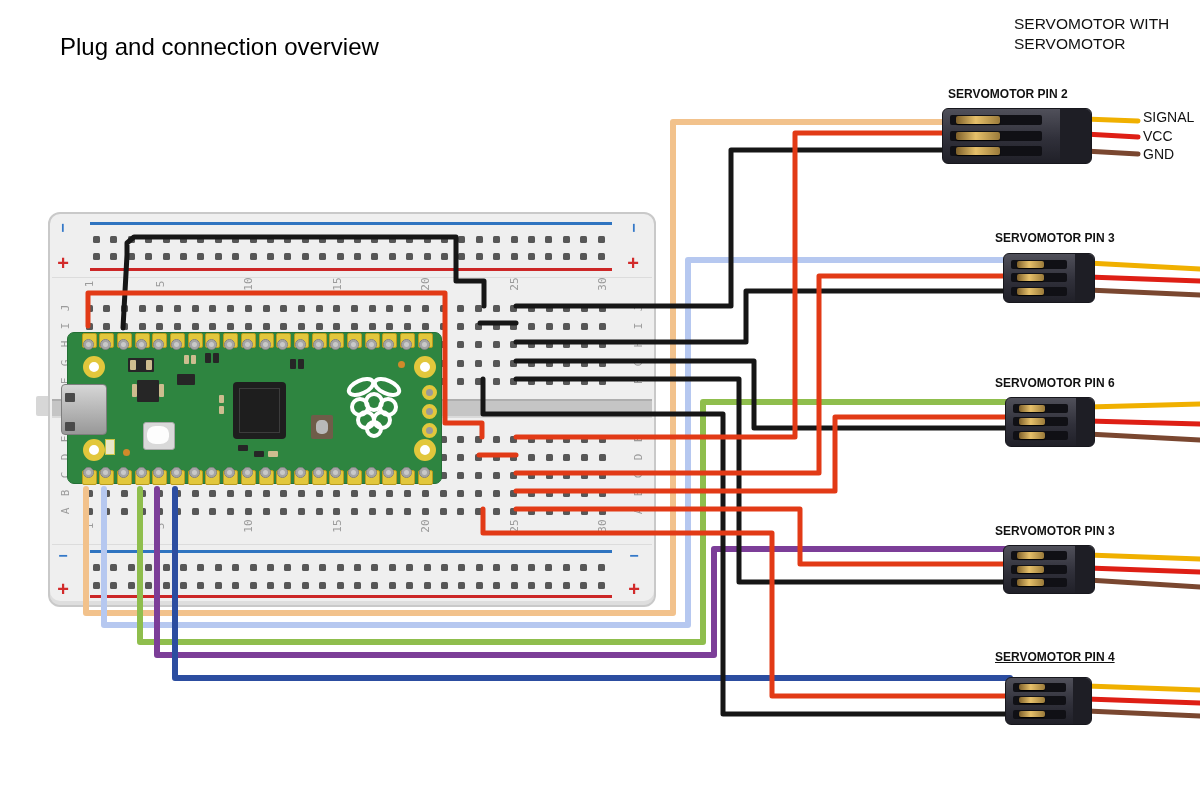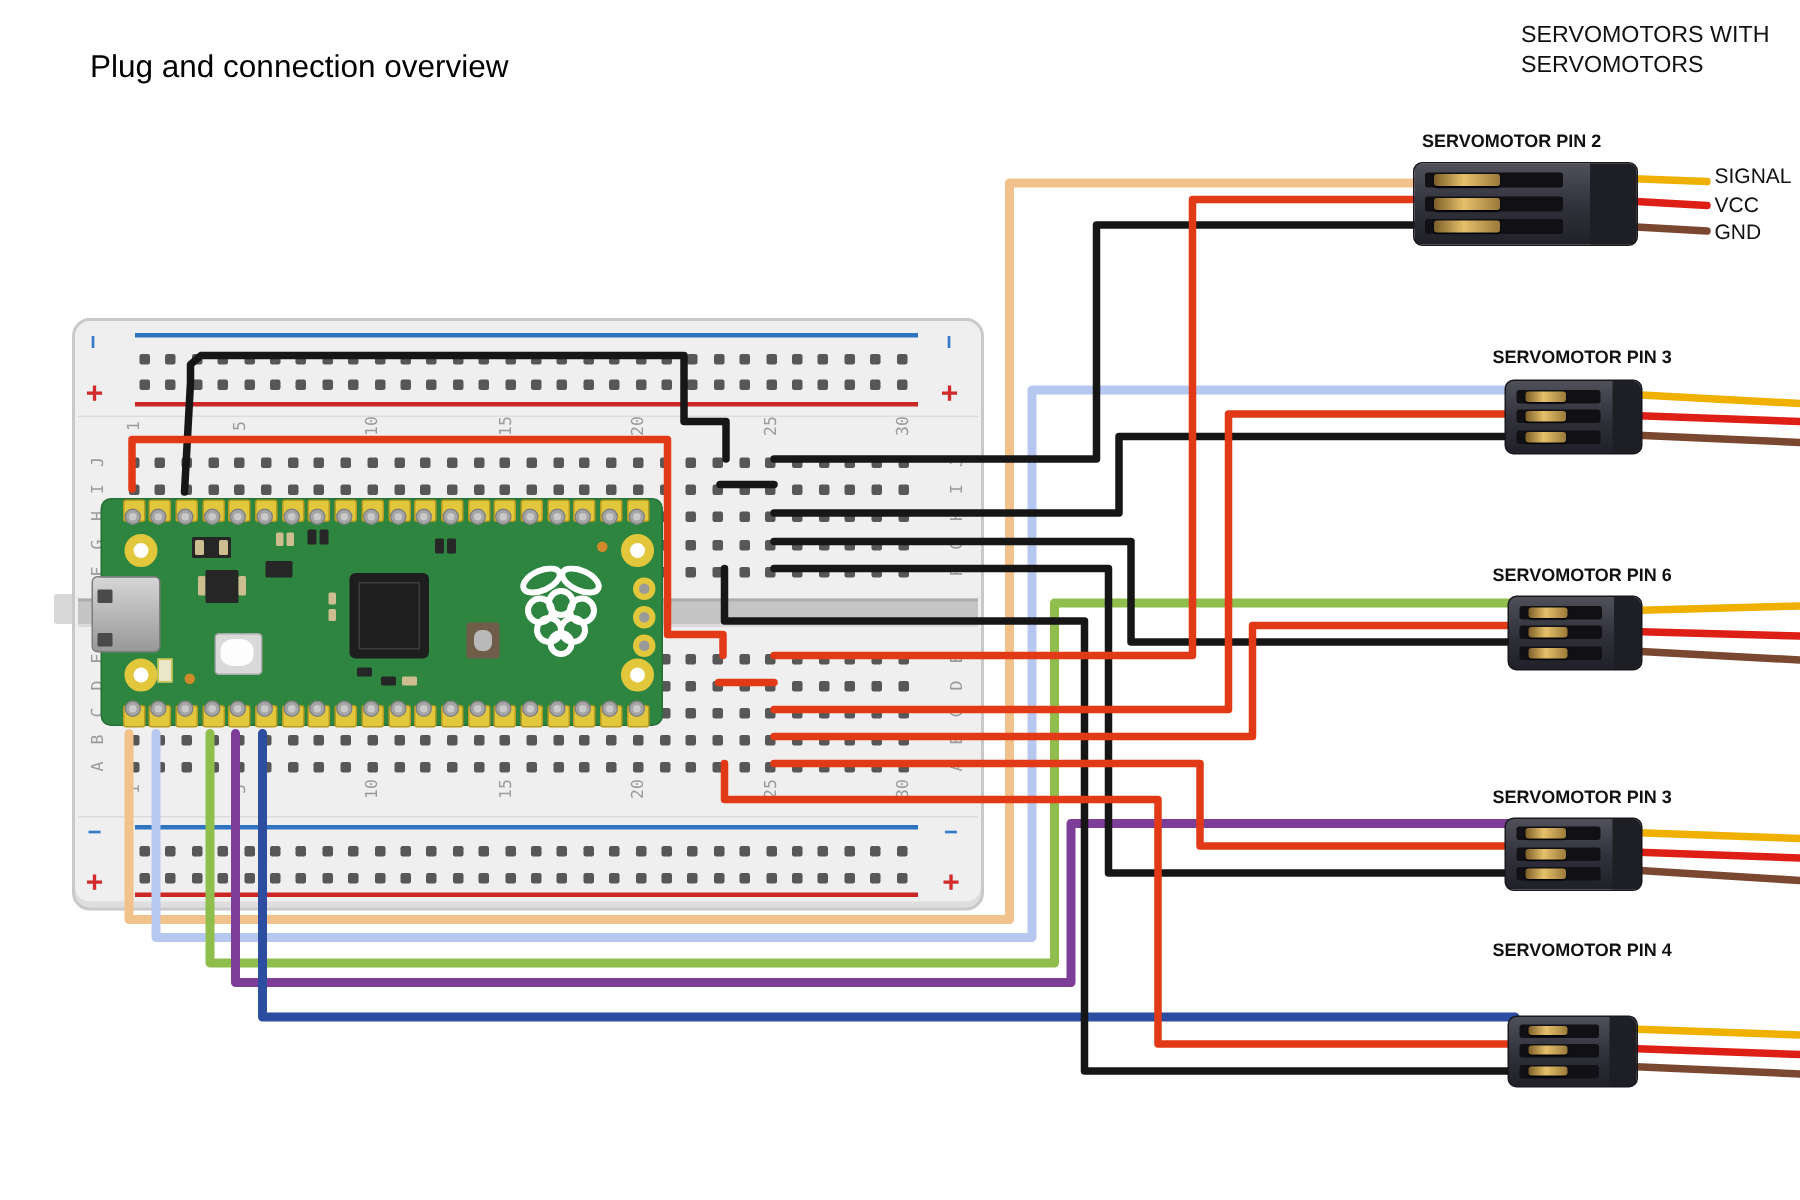--- a/index.html
+++ b/index.html
@@ -1,19 +1,19 @@
 <!DOCTYPE html>
 <html><head>
 <meta charset="utf-8">
 <style>
   html,body{margin:0;padding:0;}
   body{width:1200px;height:800px;position:relative;background:#fff;overflow:hidden;
        font-family:"Liberation Sans", sans-serif;}
   .abs{position:absolute;}
-  #title{left:60px;top:33px;font-size:21px;color:#000;}
+  #title{left:60px;top:33px;font-size:24px;color:#000;}
   #note{left:1014px;top:14px;font-size:15.5px;line-height:20px;color:#111;white-space:pre-line;}
   
   #board{left:48px;top:212px;width:604px;height:391px;background:#efefef;
          border:2px solid #c9c9c9;border-radius:12px;z-index:1;
          box-shadow:inset 0 -4px 0 #dedede;}
   #usb-tab{left:36px;top:396px;width:26px;height:20px;background:#d7d7d7;z-index:0;border-radius:2px;}
   .hline{position:absolute;height:3px;}
   .blue-line{background:#2f74c0;}
   .red-line{background:#cc2727;}
   .seam{position:absolute;height:1px;background:#dcdcdc;left:2px;right:2px;}
@@ -59,21 +59,21 @@
   .servo-label{position:absolute;z-index:6;font-size:12px;font-weight:bold;color:#111;white-space:nowrap;}
   .pin-name{position:absolute;z-index:6;font-size:14px;color:#111;}
 </style>
 </head>
 <body>
 
 <div class="abs" id="usb-tab"></div>
 
 <div class="abs" id="title">Plug and connection overview</div>
 
-<div class="abs" id="note"><span>SERVOMOTORS WITH</span><br><span>SERVOMOTORS</span></div>
+<div class="abs" id="note"><span>SERVOMOTOR WITH</span><br><span>SERVOMOTOR</span></div>
 
 <div class="abs" id="board">
   <div class="hline blue-line" style="left:40px;width:522px;top:8px;"></div>
   <div class="hline red-line" style="left:40px;width:522px;top:54px;"></div>
   <div class="seam" style="top:63px;"></div>
   <div id="channel"></div>
   <div class="seam" style="top:330px;"></div>
   <div class="hline blue-line" style="left:40px;width:522px;top:336px;"></div>
   <div class="hline red-line" style="left:40px;width:522px;top:381px;"></div>
 <div class="hole" style="left: 42.5px; top: 21.5px;"></div>
@@ -756,18 +756,18 @@
     <div class="servo-label" style="left: 995px; top: 524px;">SERVOMOTOR PIN 3</div>
     <div class="sconn abs" style="left: 1005px; top: 677px; width: 85px; height: 46px;">
       <div class="sslot" style="top: 5px; height: 9px; width: 53px;"></div>
       <div class="spin" style="left: 13px; top: 6px; width: 26px; height: 6px;"></div>
       <div class="sslot" style="top: 18px; height: 9px; width: 53px;"></div>
       <div class="spin" style="left: 13px; top: 19px; width: 26px; height: 6px;"></div>
       <div class="sslot" style="top: 32px; height: 9px; width: 53px;"></div>
       <div class="spin" style="left: 13px; top: 33px; width: 26px; height: 6px;"></div>
       <div class="sgrip"></div>
     </div>
-    <div class="servo-label" style="left: 995px; top: 626px;">SERVOMOTOR PIN 4</div>
+    <div class="servo-label" style="left: 995px; top: 650px; text-decoration: underline;">SERVOMOTOR PIN 4</div>
   </div>
 
 <div class="pin-name" style="left:1143px;top:109px;">SIGNAL</div>
 <div class="pin-name" style="left:1143px;top:128px;">VCC</div>
 <div class="pin-name" style="left:1143px;top:146px;">GND</div>
 
 </body></html>

